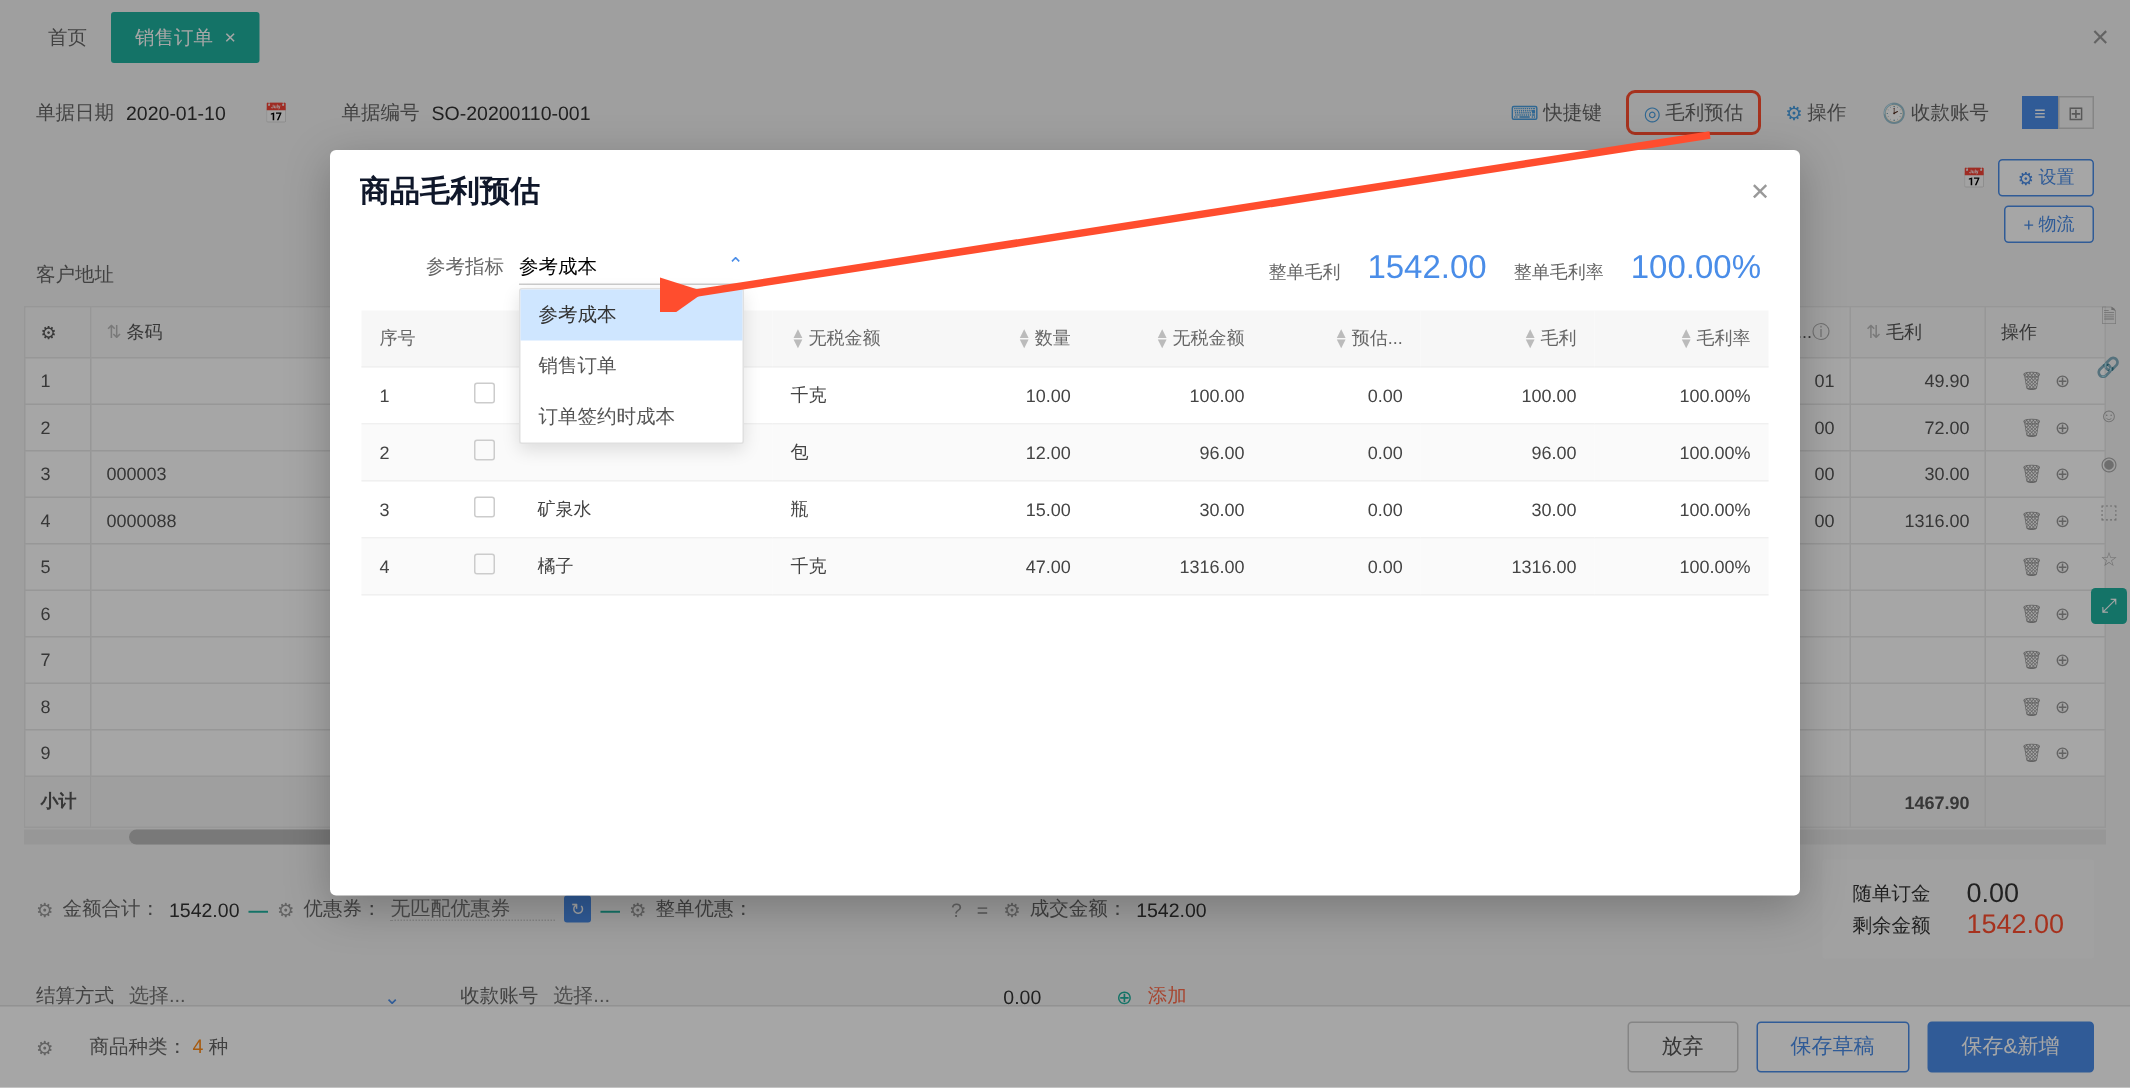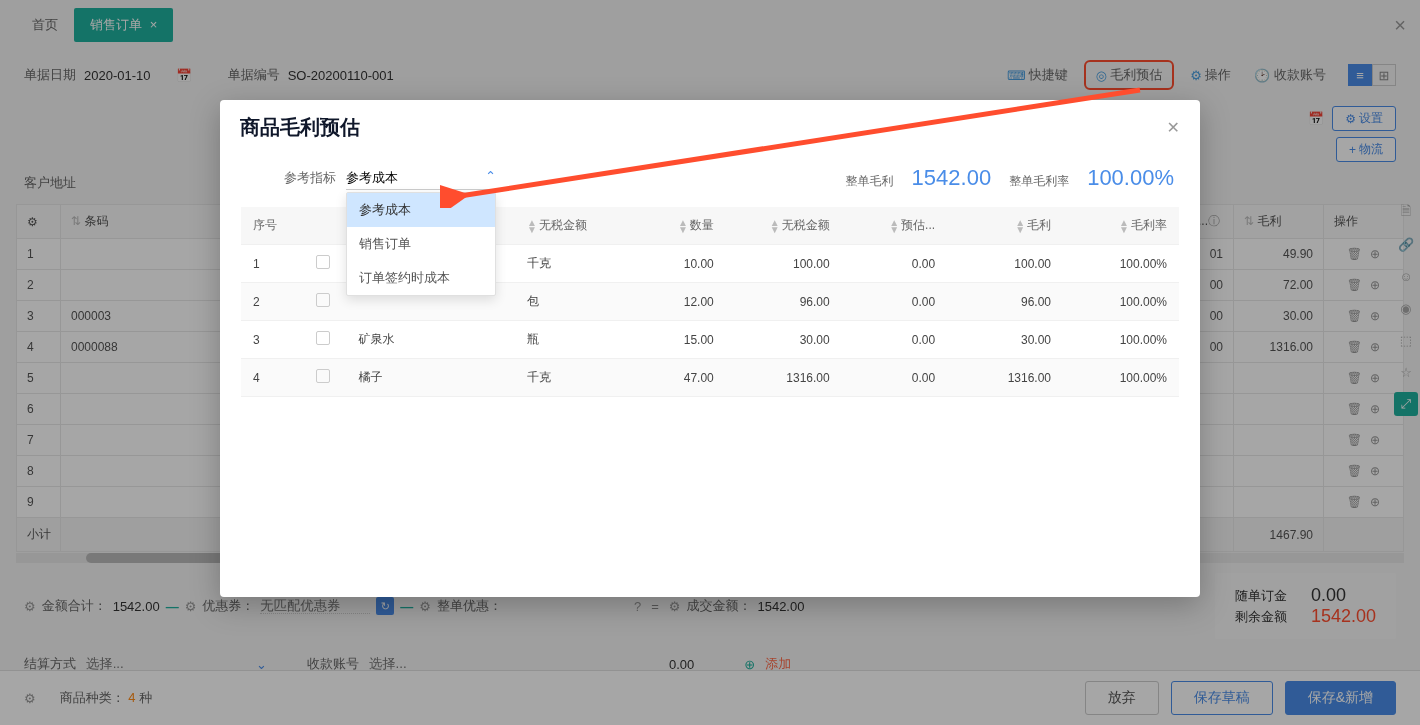--- a/index.html
+++ b/index.html
@@ -34,21 +34,21 @@
 
 .addr-row { display: flex; align-items: center; padding: 6px 24px 12px; gap: 8px; }
 
 
 .bg-table-wrap { padding: 0 16px; }
 .bg-table { width: 100%; border-collapse: collapse; background: #fff; table-layout: fixed; }
 .bg-table th, .bg-table td { border: 1px solid #e8e8e8; padding: 8px 10px; text-align: left; font-weight: normal; color: #555; font-size: 12px; white-space: nowrap; overflow: hidden; }
 .bg-table th { background: #f9f9f9; }
 .bg-table td.num { text-align: right; }
 .row-icons { display: flex; gap: 8px; justify-content:center; color: #999; }
-.subtotal-row td { background: #f5f5f5; font-weight: 400; }
+.subtotal-row td { background: #f5f5f5; font-weight: 700; }
 .hscroll { height: 10px; background: #e8e8e8; margin: 1px 0 0; position: relative; }
 .hscroll-thumb { position: absolute; left: 70px; top: 0; width: 600px; height: 10px; background: #bbb; border-radius: 5px; }
 
 
 .amt-row { display: flex; align-items: center; padding: 10px 24px; gap: 6px; flex-wrap: wrap; }
 .amt-lbl { color: #666; }
 .amt-val { color: #333; font-weight: 500; }
 .dash { color: #1fb19e; font-weight: bold; }
 .eq { color: #888; padding: 0 4px; }
 .coupon-input { border: none; border-bottom: 1px dotted #ccc; width: 110px; color: #999; background: transparent; }

